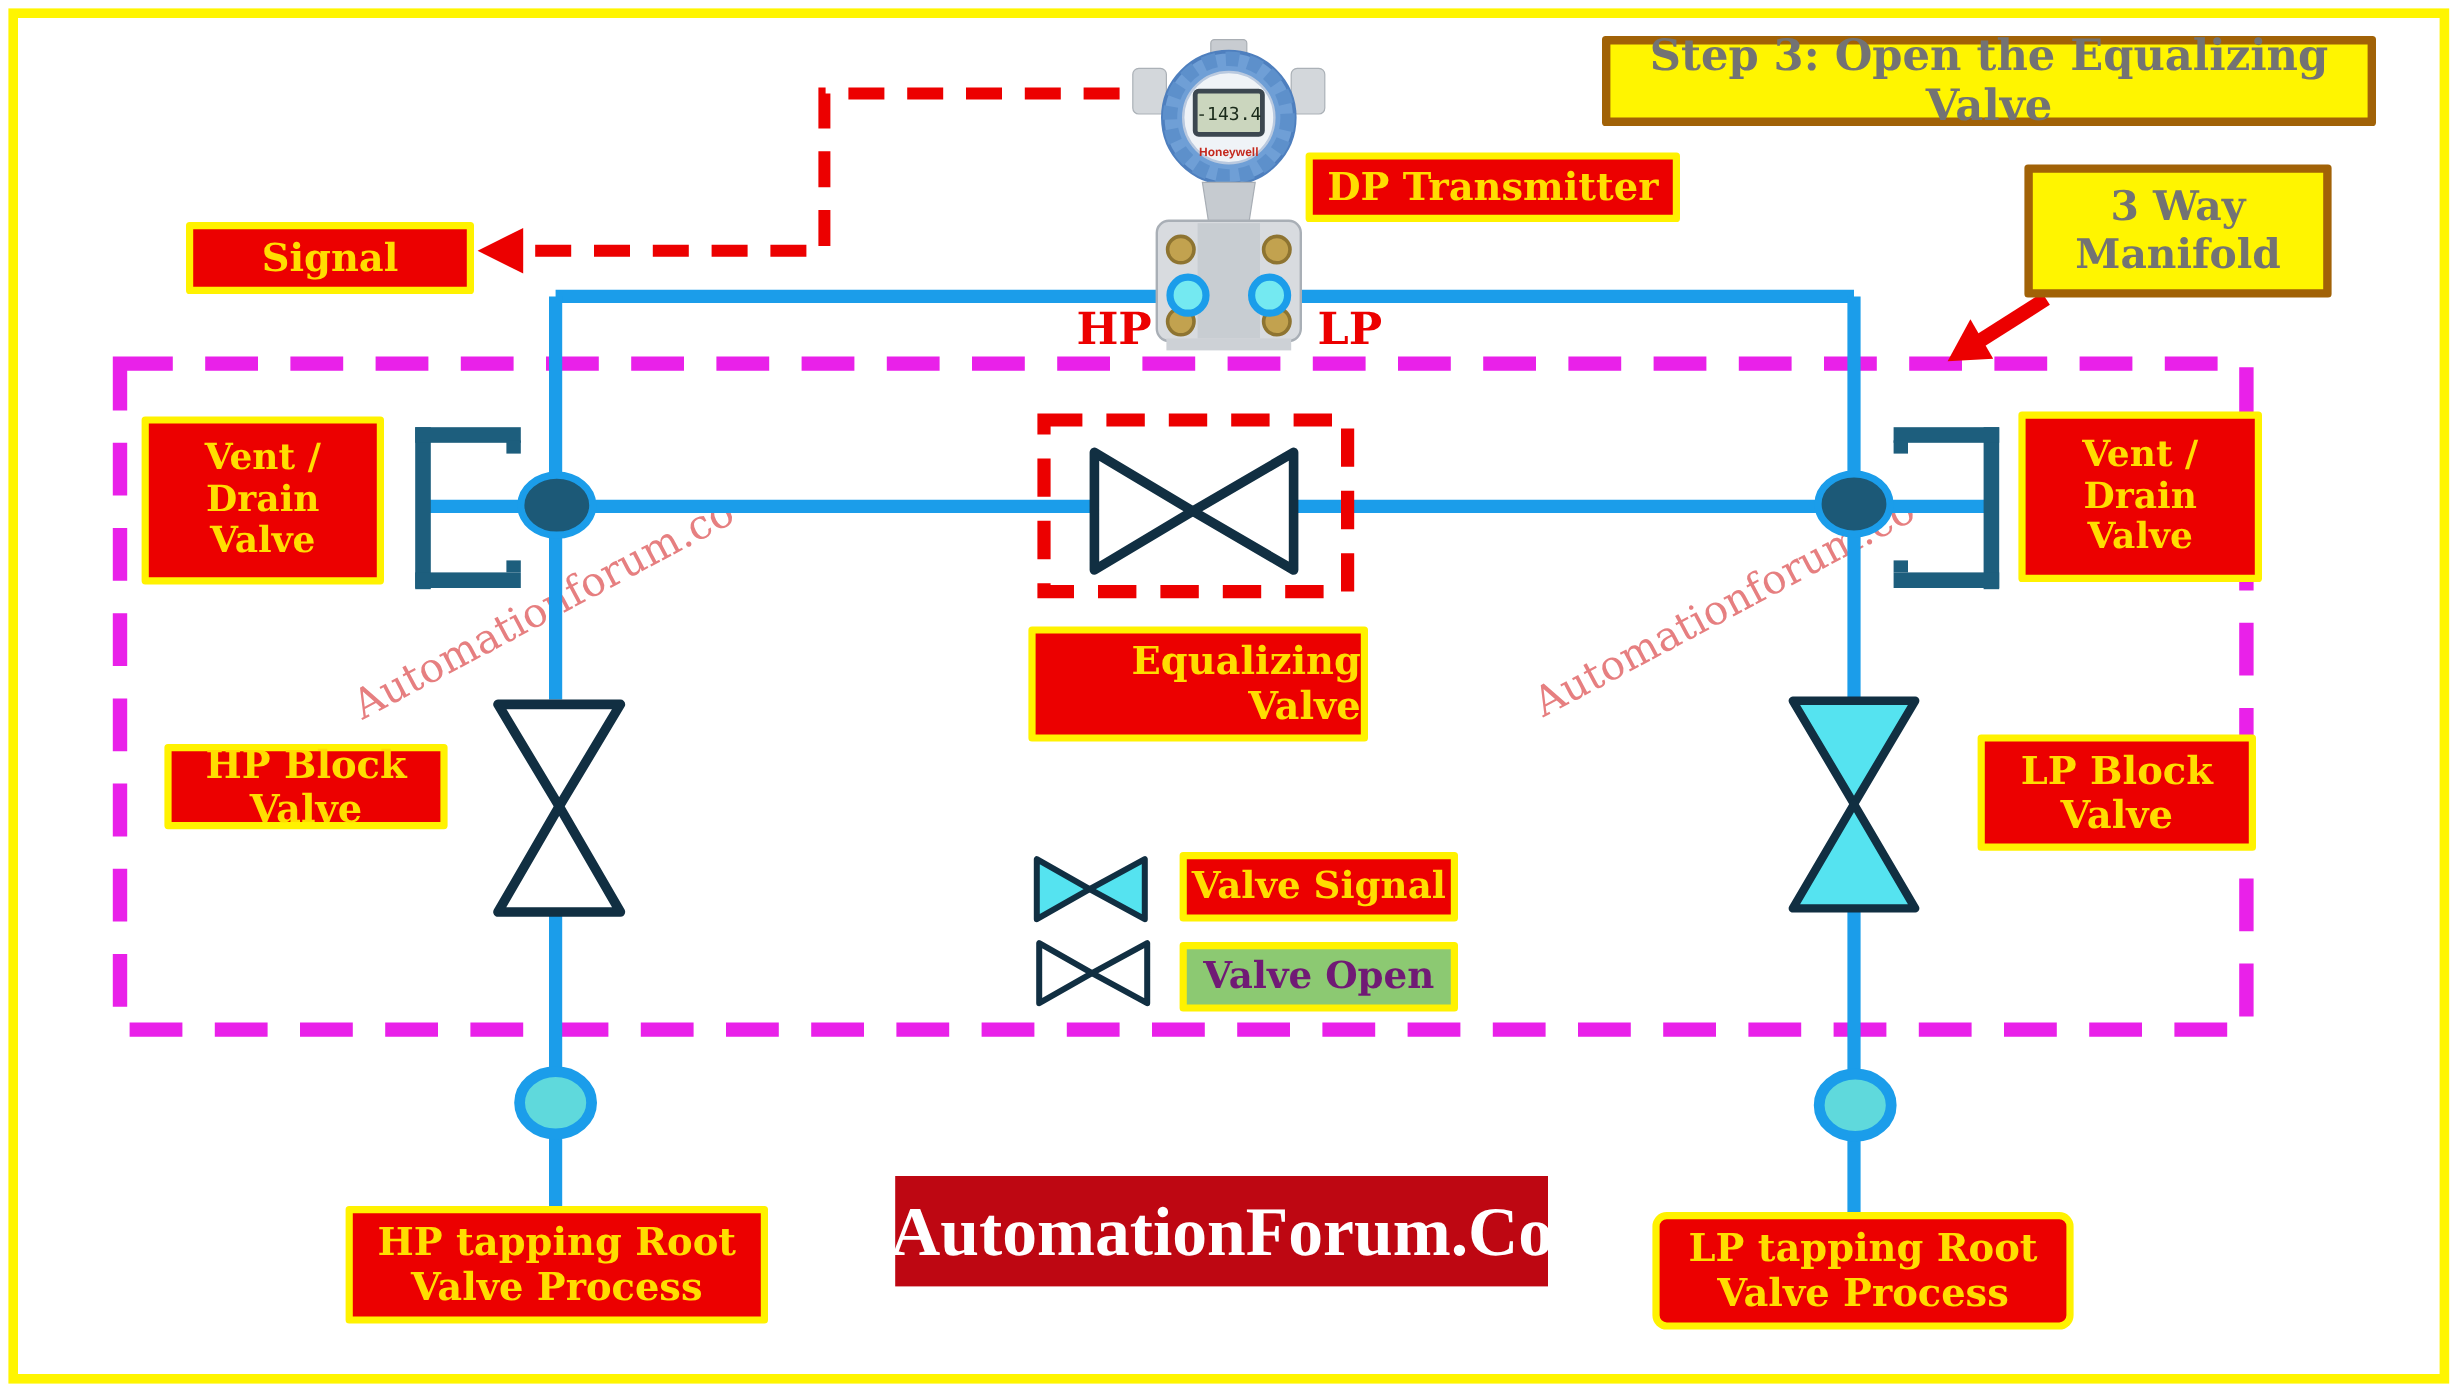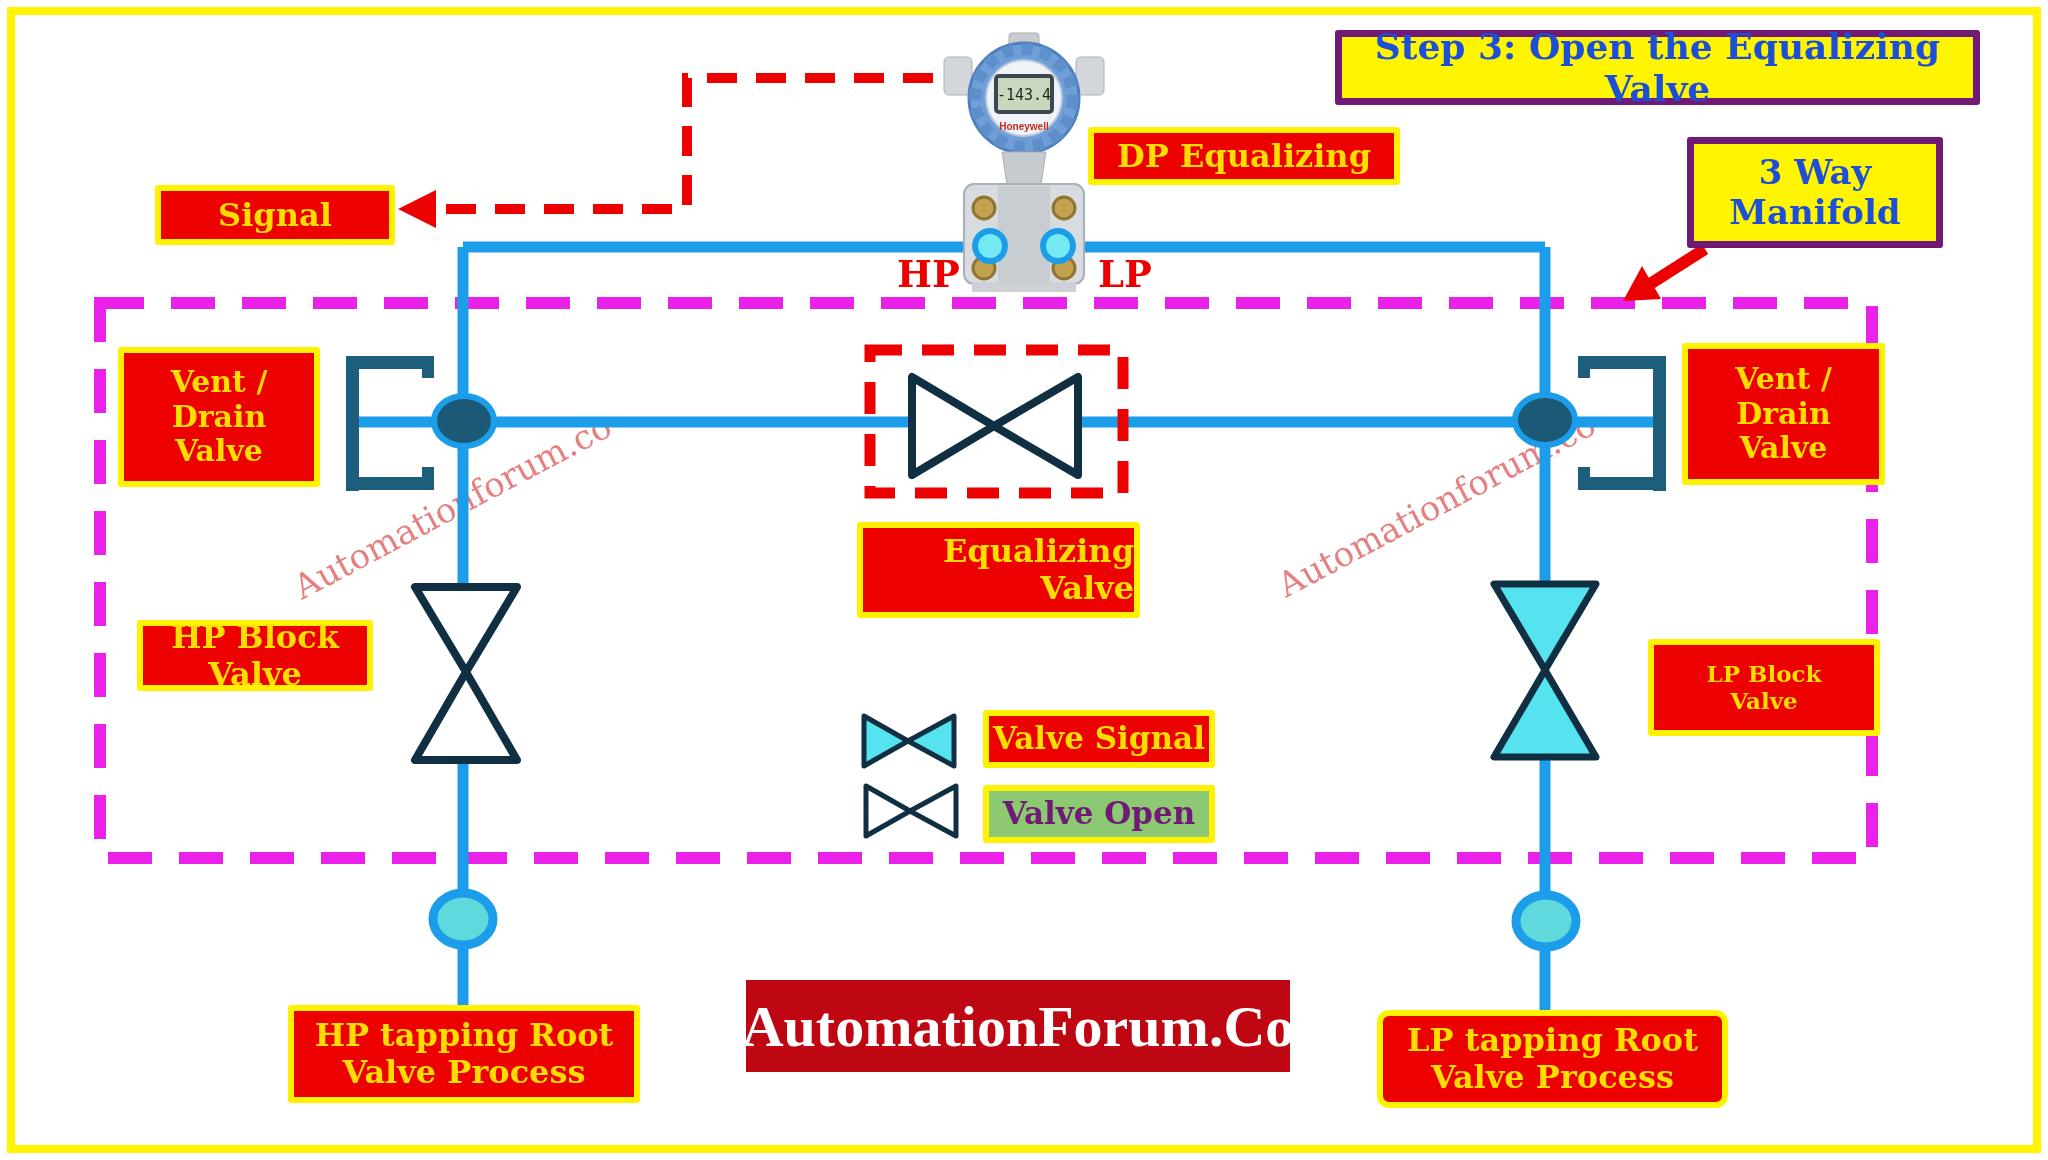--- a/index.html
+++ b/index.html
@@ -11,21 +11,21 @@
     position:absolute;left:7px;top:7px;width:2018px;height:1130px;
     border:8px solid #FFF500;pointer-events:none;
   }
   svg{position:absolute;left:0;top:0;}
   .lbl{
     position:absolute;display:flex;flex-direction:column;align-items:center;
     justify-content:center;text-align:center;font-weight:bold;
     box-sizing:border-box;line-height:1.15;border-radius:3px;
   }
   .red{background:#EC0000;border:6px solid #FFF200;color:#FFDD00;}
-  .yellow{background:#FFF500;border:7px solid #701a75;color:#1d4ed8;}
+  .yellow{background:#FFF500;border:7px solid #a16207;color:#737373;}
   .green{background:#8CC972;border:6px solid #FFF200;color:#701a75;}
   .port{
     position:absolute;color:#EC0000;font-weight:bold;font-size:37px;
     font-family:"DejaVu Serif",serif;
   }
   .logo{
     position:absolute;left:746px;top:980px;width:544px;height:92px;
     background:#BE0712;color:#ffffff;display:flex;align-items:center;
     justify-content:center;font-family:"Liberation Serif",serif;
     font-weight:bold;font-size:58px;
@@ -153,39 +153,39 @@
 
   <div class="lbl red" style="left:983px;top:710px;width:232px;height:58px;font-size:31px;">
     <span>Valve Signal</span>
   </div>
 
   <div class="lbl green" style="left:983px;top:785px;width:232px;height:58px;font-size:31px;">
     <span>Valve Open</span>
   </div>
 
   <div class="lbl red" style="left:1088px;top:127px;width:312px;height:58px;font-size:32px;">
-    <span>DP Equalizing</span>
+    <span>DP Transmitter</span>
   </div>
 
   <div class="lbl yellow" style="left:1335px;top:30px;width:645px;height:75px;font-size:36px;">
     <span>Step 3: Open the Equalizing Valve</span>
   </div>
 
   <div class="lbl yellow" style="left:1687px;top:137px;width:256px;height:111px;font-size:34px;text-align:right;">
     <span>3 Way</span>
     <span>Manifold</span>
   </div>
 
   <div class="lbl red" style="left:1682px;top:343px;width:203px;height:142px;font-size:30px;">
     <span>Vent /</span>
     <span>Drain</span>
     <span>Valve</span>
   </div>
 
-  <div class="lbl red" style="left:1648px;top:612px;width:232px;height:97px;font-size:23px;margin-top:27px;">
+  <div class="lbl red" style="left:1648px;top:612px;width:232px;height:97px;font-size:32px;">
     <span>LP Block</span>
     <span>Valve</span>
   </div>
 
   <div class="lbl red" style="left:288px;top:1005px;width:352px;height:98px;font-size:32px;">
     <span>HP tapping Root</span>
     <span>Valve Process</span>
   </div>
 
   <div class="lbl red" style="left:1377px;top:1010px;width:351px;height:98px;font-size:32px;border-radius:12px;">

